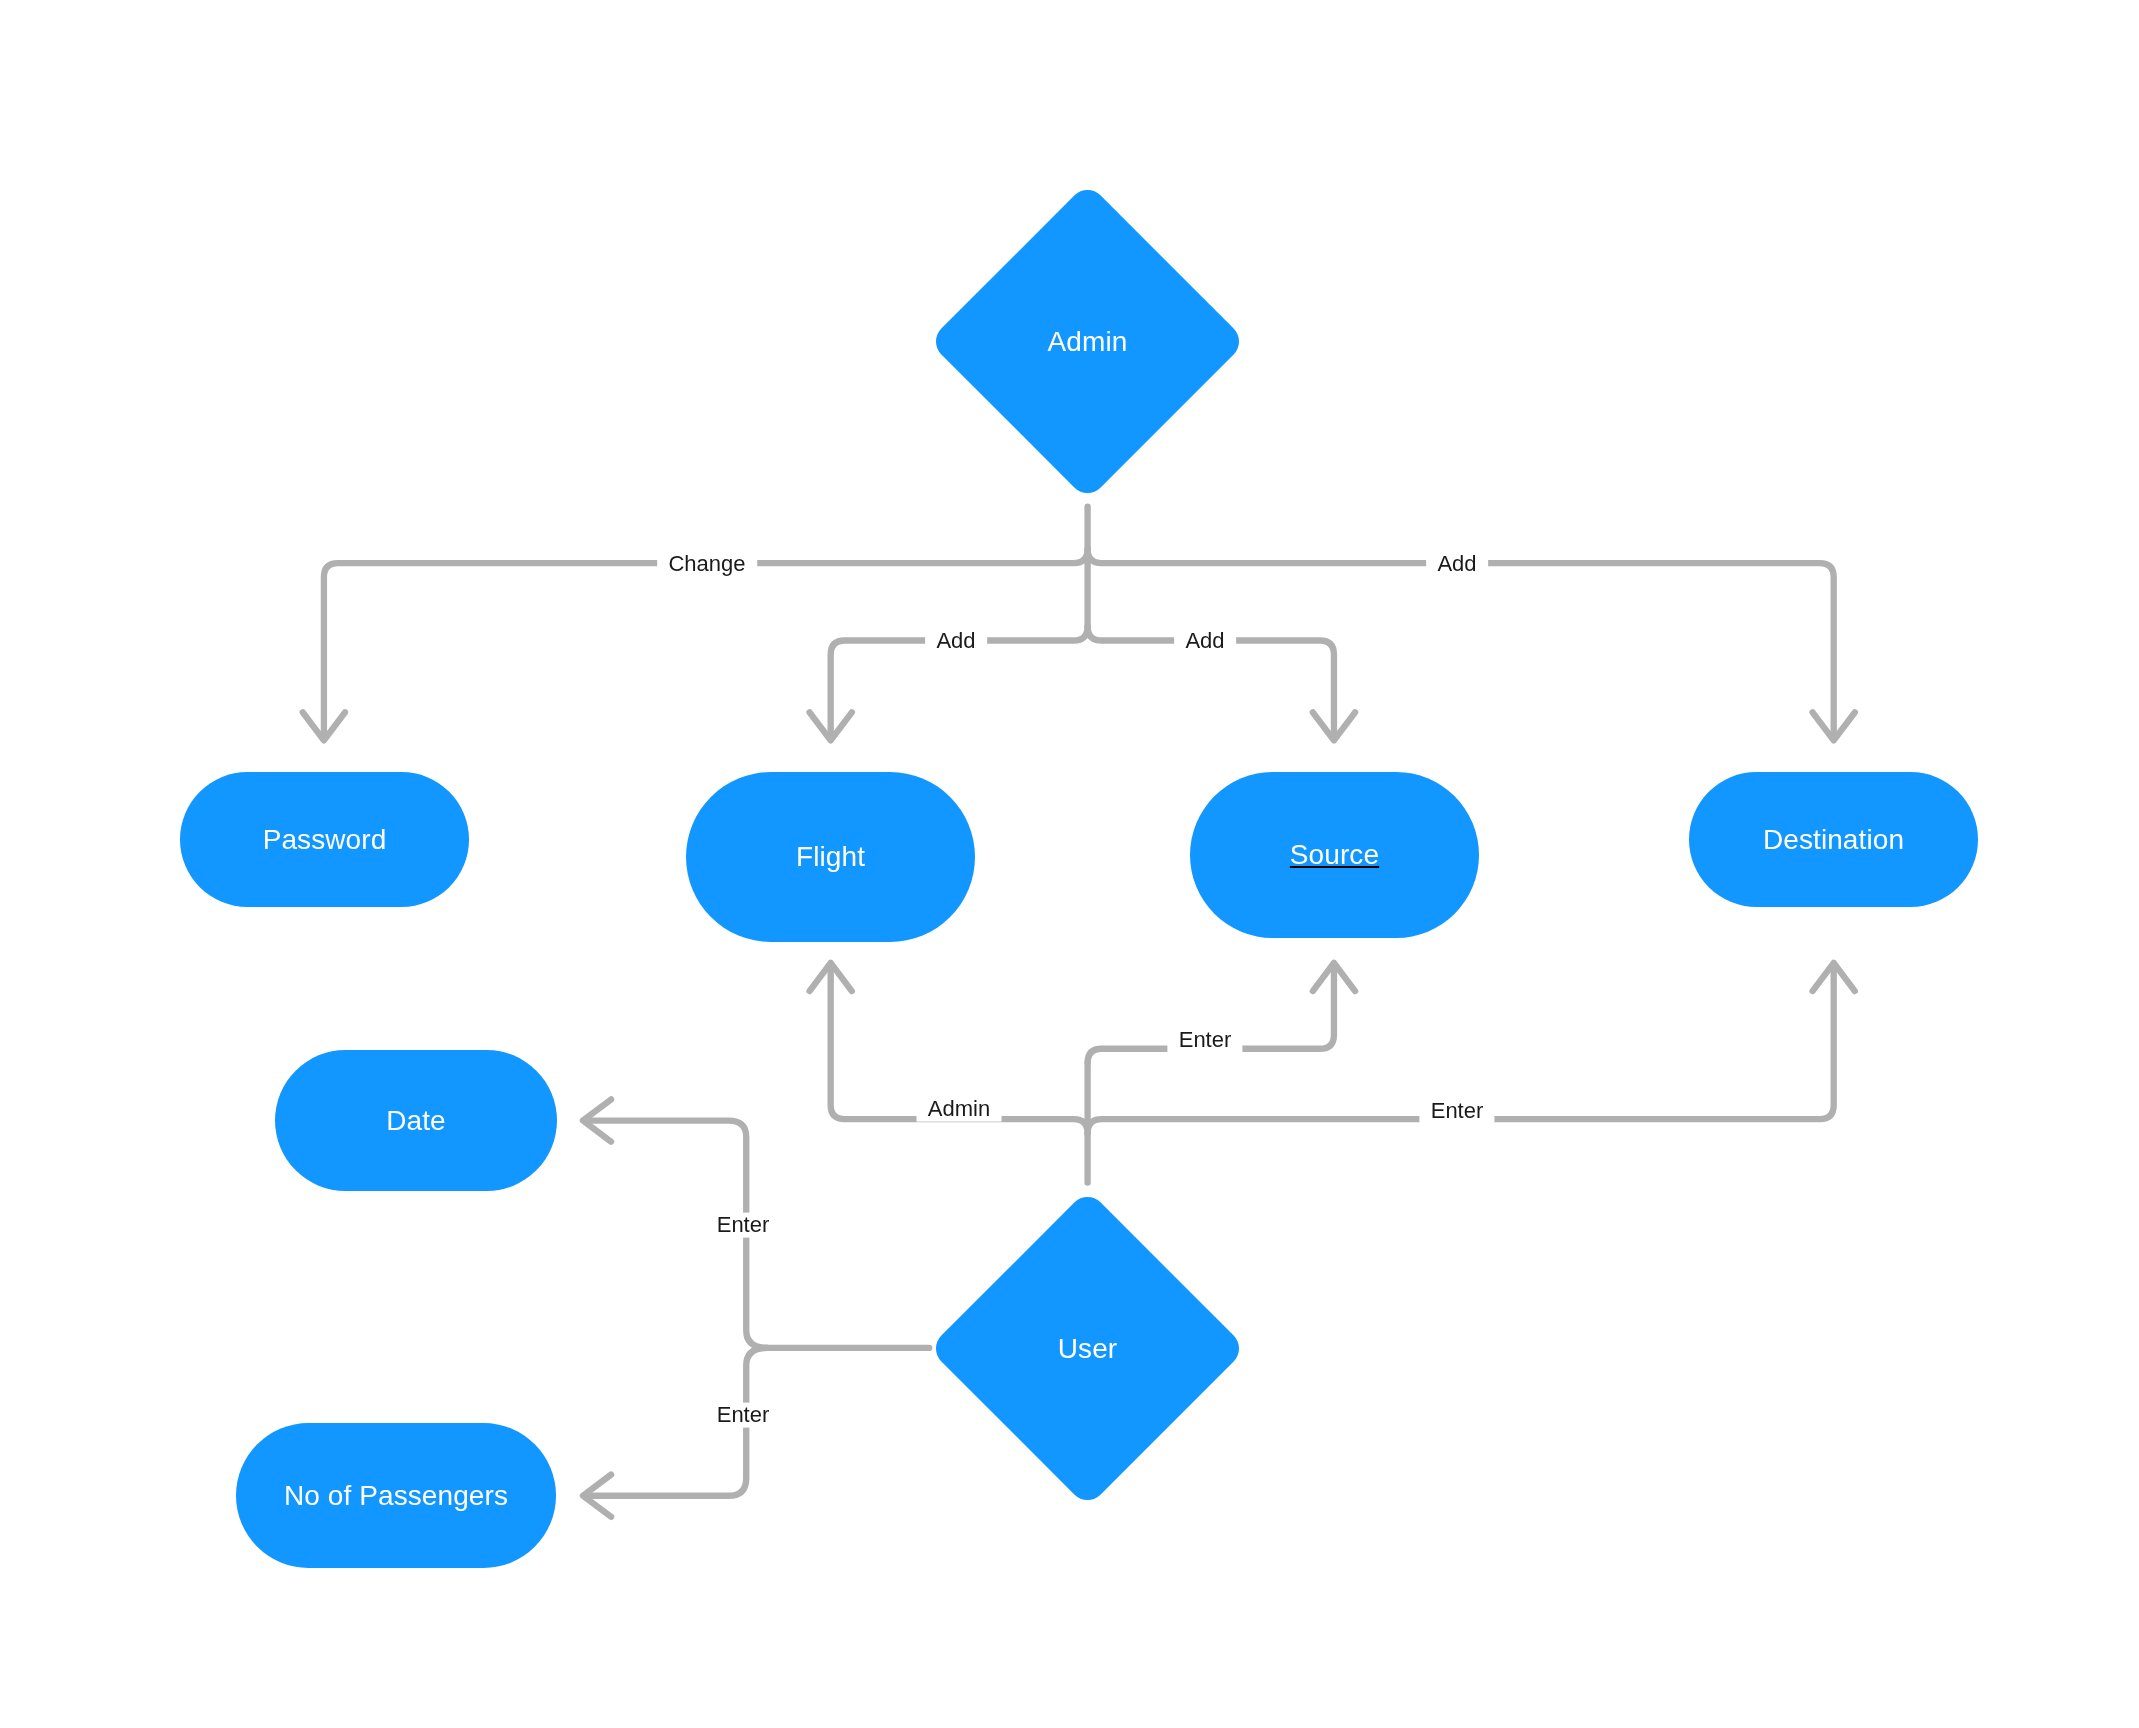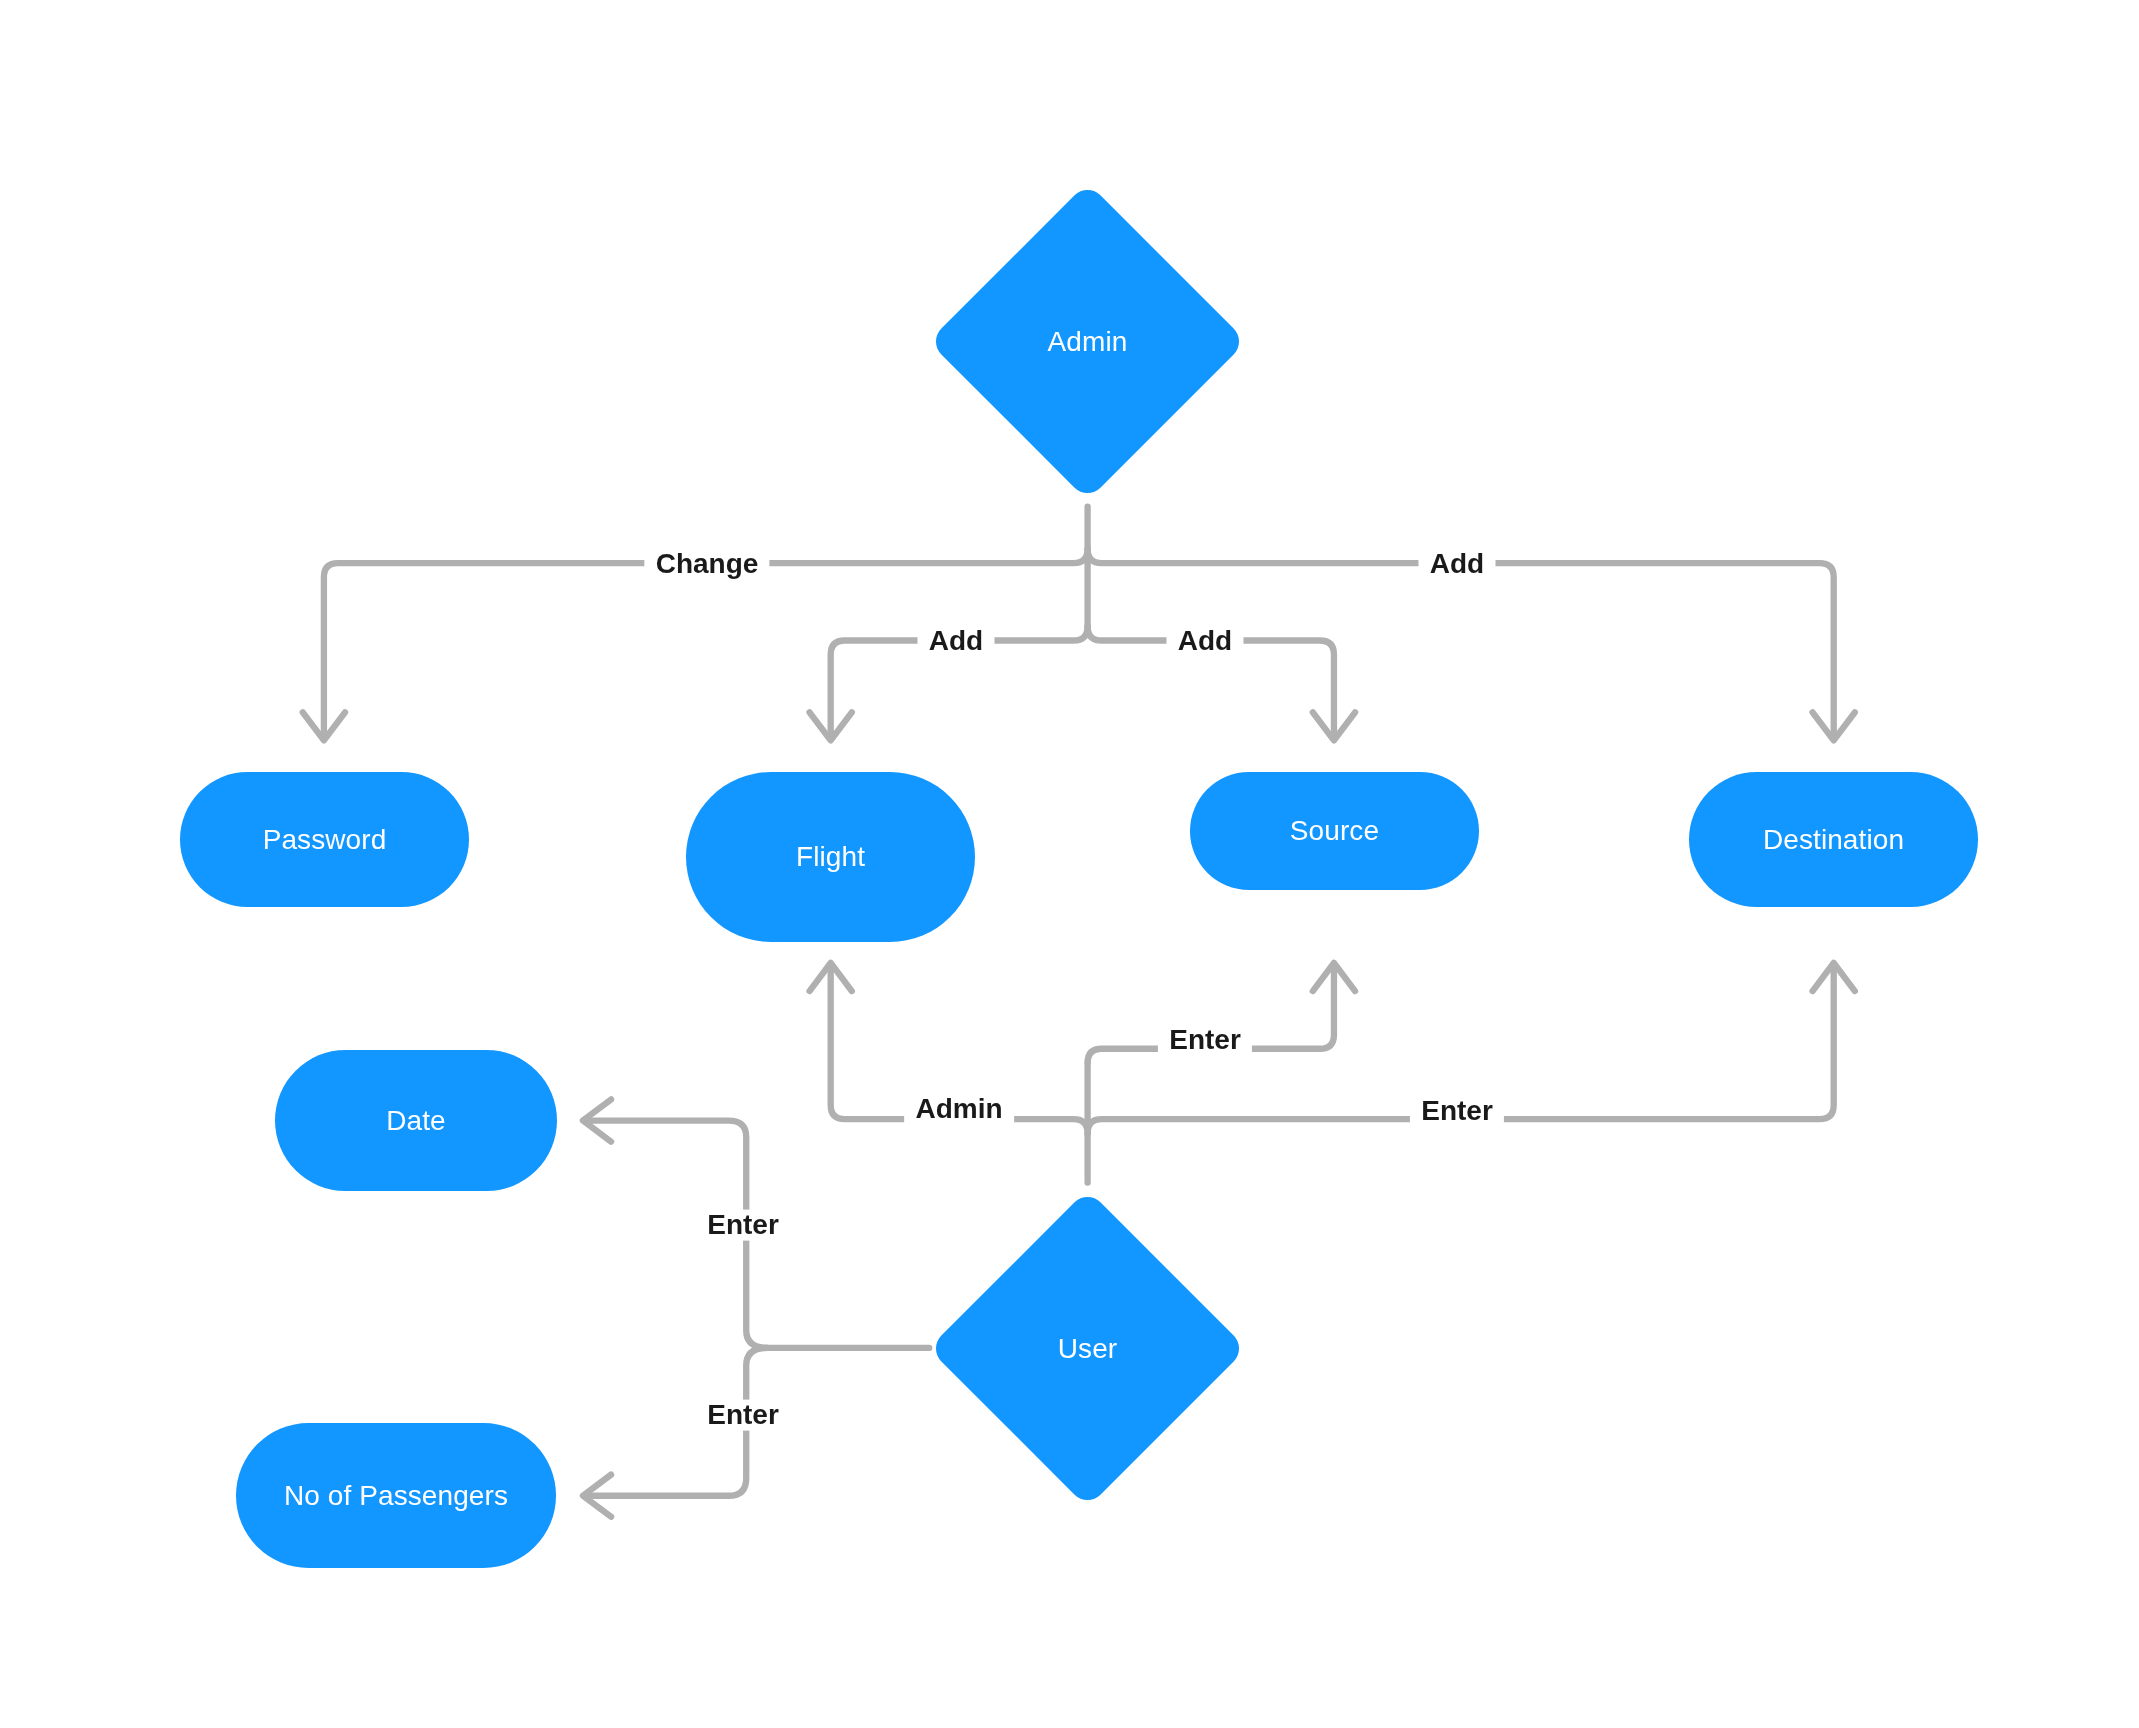--- a/index.html
+++ b/index.html
@@ -72,22 +72,22 @@
     font-size: 28px;
     font-weight: 400;
     letter-spacing: 0.1px;
     white-space: nowrap;
     text-align: center;
     line-height: 1;
   }
   .edge-label {
     position: absolute;
     color: #1a1a1a;
-    font-size: 28px;
-    font-weight: 700;
+    font-size: 22px;
+    font-weight: 400;
     white-space: nowrap;
     line-height: 1;
     transform: translate(-50%, -50%);
     background: #ffffff;
     padding: 1.4px 11.3px;
     z-index: 3;
   }
 </style>
 </head>
 <body>
@@ -142,21 +142,21 @@
   </div>
 
   <div class="node node-pill" style="left:180px; top:772px; width:289px; height:135px;align-items:center;">
     <span class="node-label">Password</span>
   </div>
 
   <div class="node node-pill" style="left:686px; top:772px; width:289px; height:170px;">
     <span class="node-label">Flight</span>
   </div>
 
-  <div class="node node-pill" style="left:1190px; top:772px; width:289px; height:118px;">
+  <div class="node node-pill" style="left:1190px; top:772px; width:289px; height:166px;text-decoration:underline;">
     <span class="node-label">Source</span>
   </div>
 
   <div class="node node-pill" style="left:1689px; top:772px; width:289px; height:135px;">
     <span class="node-label">Destination</span>
   </div>
 
   <div class="node node-pill" style="left:275px; top:1050px; width:282px; height:141px;">
     <span class="node-label">Date</span>
   </div>

